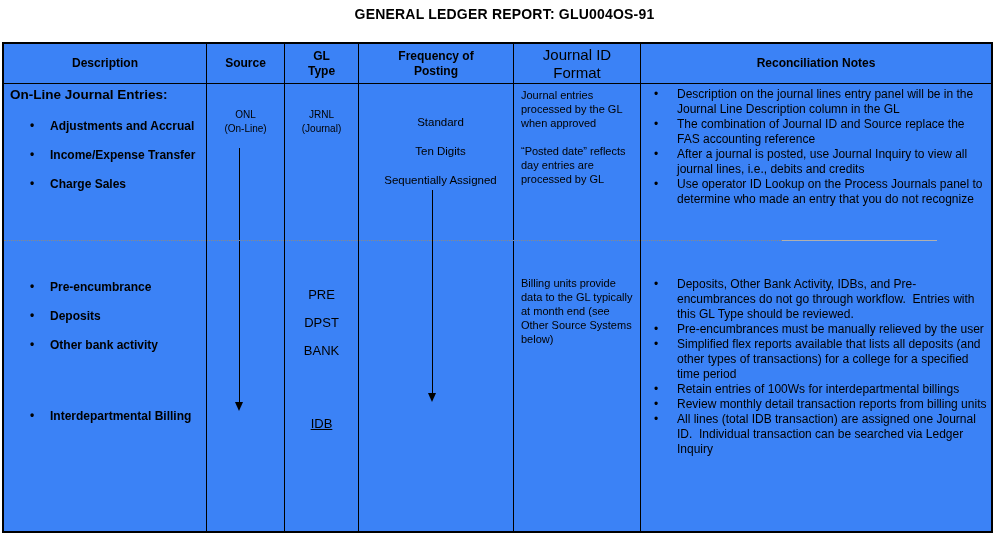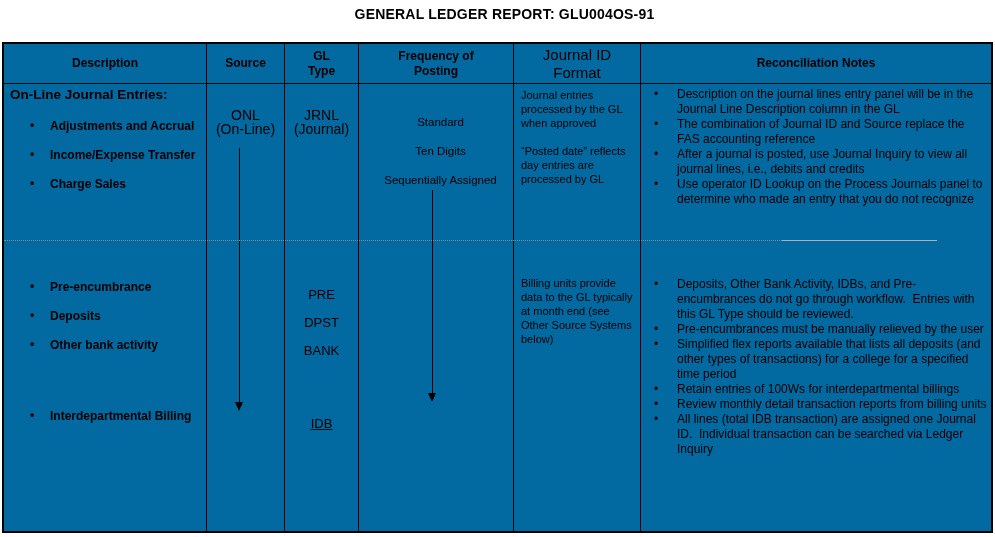--- a/index.html
+++ b/index.html
@@ -1,40 +1,40 @@
 <!DOCTYPE html>
 <html><head>
 <meta charset="utf-8">
 <style>
   html,body{margin:0;padding:0;background:#fff;}
   body{font-family:"Liberation Sans",sans-serif;color:#000;}
   .page{position:relative;width:995px;height:537px;background:#fff;overflow:hidden;}
   .title{position:absolute;top:6px;left:7px;width:100%;text-align:center;
          font-size:14px;font-weight:bold;letter-spacing:.2px;}
   .tbl{position:absolute;left:2px;top:42px;width:991px;height:491px;
-       border:2px solid #000;box-sizing:border-box;background:#0369a1;
+       border:2px solid #000;box-sizing:border-box;background:#3b82f6;
        display:grid;grid-template-columns:203px 78px 74px 155px 127px 1fr;
        grid-template-rows:40px 158px 1fr;}
   .cell{border-right:1px solid #000;box-sizing:border-box;overflow:hidden;position:relative;}
   .c6{border-right:none;}
   .hd{border-bottom:1px solid #000;display:flex;align-items:center;justify-content:center;
       text-align:center;font-size:12px;font-weight:bold;white-space:pre-line;line-height:15px;}
   .hd.big{font-size:15px;font-weight:normal;line-height:18px;}
   
   .r1title{font-size:13.5px;font-weight:bold;padding:3px 4px 0 6px;}
   ul.blist{list-style:none;margin:0;padding:0;}
   ul.blist li{position:relative;padding-left:46px;font-size:12px;font-weight:bold;line-height:14px;}
   ul.blist li::before{content:"\2022";position:absolute;left:26px;top:-1px;font-size:12px;}
   .r1desc ul.blist{padding-top:17px;}
   .r1desc li{margin-bottom:15px;}
   .r2desc ul.blist{padding-top:38px;}
   .r2desc li{margin-bottom:15px;}
   .r2desc li.gap{margin-top:57px;}
   
-  .codecell{font-size:14px;text-align:center;white-space:pre-line;line-height:14px;padding-top:24px;}
+  .codecell{font-size:10px;text-align:center;white-space:pre-line;line-height:14px;padding-top:24px;}
   .gl2{font-size:13px;text-align:center;line-height:13px;padding-top:46px;}
   .gl2 .glitem{margin-bottom:15px;}
   .gl2 .glitem.gap{margin-top:60px;margin-bottom:16px;text-decoration:underline;}
   
   .jfmt{font-size:11.5px;line-height:14px;padding-left:9px;text-align:center;}
   .jfmt .jitem{margin-bottom:15px;}
   .jfmt .jitem:first-child{margin-top:31px;}
   
   .freqcell{font-size:11px;line-height:14px;padding:4px 6px 0 7px;}
   .freqcell p{margin:0 0 14px 0;white-space:pre-wrap;}

